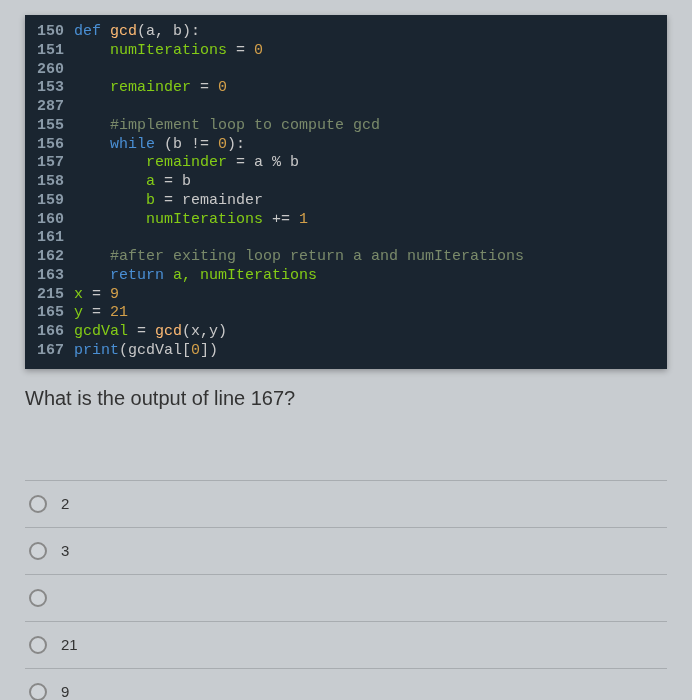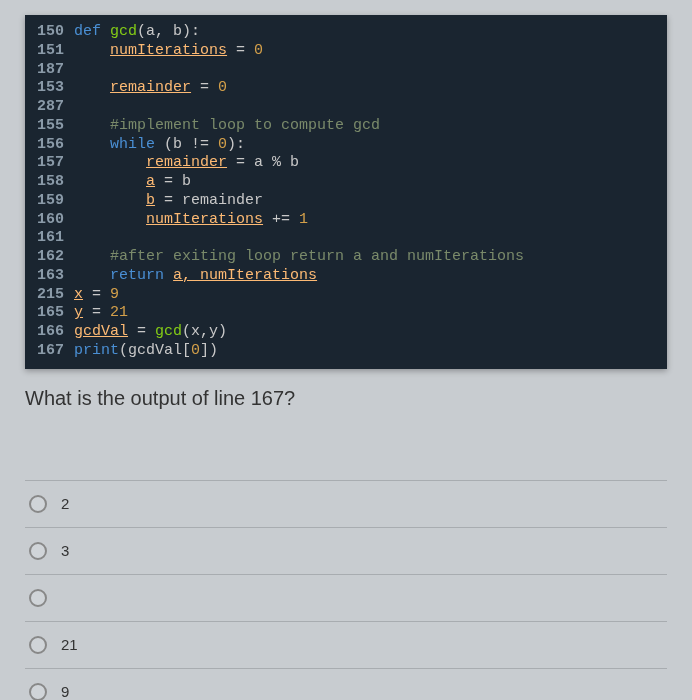--- a/index.html
+++ b/index.html
@@ -26,25 +26,25 @@
       user-select: none;
       font-weight: bold;
     }
     .code-content {
       flex: 1;
       padding-right: 10px;
       white-space: pre;
       color: #e0e0e0;
     }
     .kw { color: #4a8fd4; text-align: center; }
-    .fn { color: #84cc16; text-align: right; }
+    .fn { color: #fdba74; text-align: right; }
     .num { color: #d4a04a; }
     .cm { color: #7a8a6a; }
     .op { color: #c8c8c8; font-family: Liberation Mono, monospace; }
-    .id { color: #fdba74; text-decoration: underline; }
+    .id { color: #84cc16; }
     .question {
       margin-top: 18px;
       font-size: 20px;
       color: #333;
       font-weight: 500;
     }
     .options {
       margin-top: 70px;
     }
     .option {
@@ -72,21 +72,21 @@
       color: #333;
     }
   </style>
 </head>
 <body>
 
 <div class="code-block">
   <div class="line-numbers" id="line-nums">
       <div>150</div>
       <div>151</div>
-      <div>187</div>
+      <div>260</div>
       <div>153</div>
       <div>287</div>
       <div>155</div>
       <div>156</div>
       <div>157</div>
       <div>158</div>
       <div>159</div>
       <div>160</div>
       <div>161</div>
       <div>162</div>

